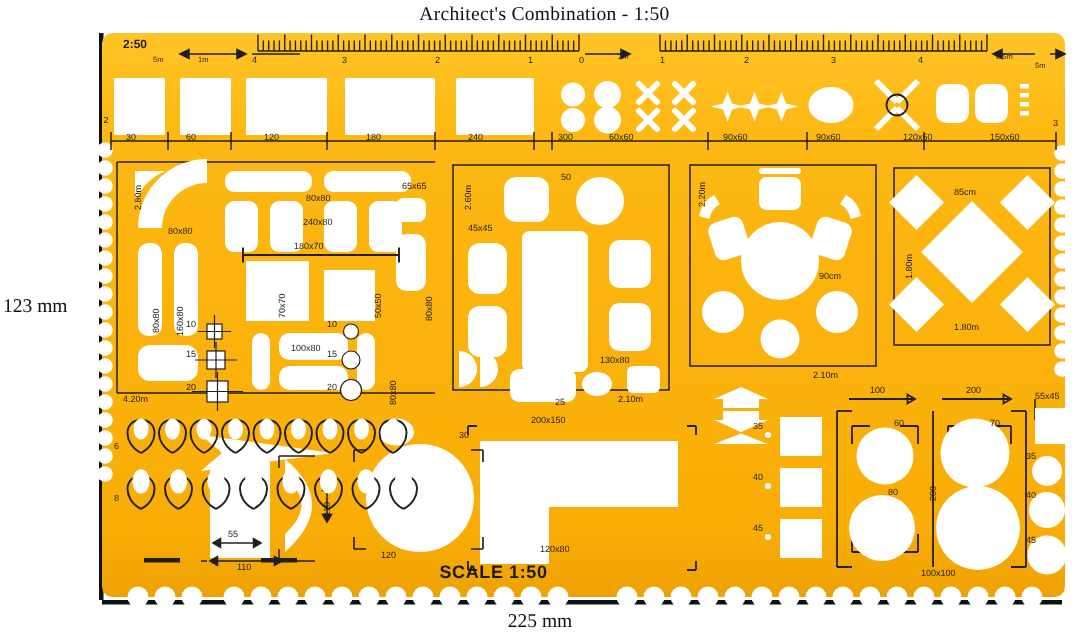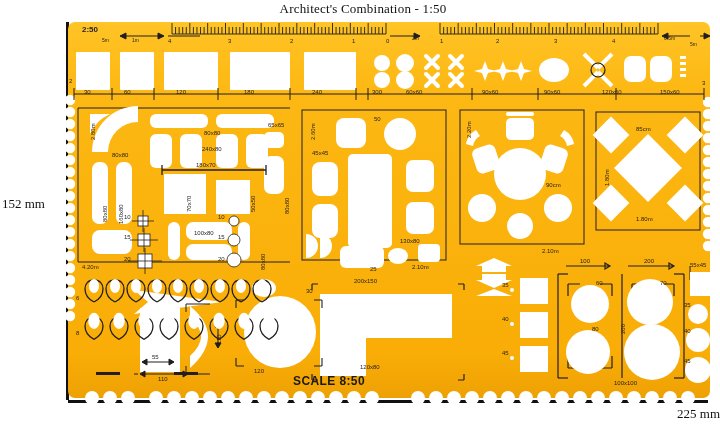--- a/index.html
+++ b/index.html
@@ -7,21 +7,21 @@
        font-family:"Liberation Sans",sans-serif;}
 
   
   #title{position:absolute;left:3px;top:1px;width:720px;text-align:center;
          font-family:"Liberation Serif",serif;font-size:13px;color:#101010;
          letter-spacing:.2px;}
 
   
   #dim-height{position:absolute;left:2px;top:196px;font-family:"Liberation Serif",serif;
               font-size:13px;color:#111;}
-  #dim-width{position:absolute;left:0;top:406px;width:720px;text-align:right;
+  #dim-width{position:absolute;left:0;top:406px;width:720px;text-align:center;
              font-family:"Liberation Serif",serif;font-size:13px;color:#111;}
   #rule-bottom{position:absolute;left:68px;top:400px;width:640px;height:3px;background:#111;}
   #rule-left{position:absolute;left:66px;top:22px;width:3px;height:378px;background:#111;}
 
   
   #stencil{position:absolute;left:68px;top:22px;width:642px;height:376px;}
   .plate{position:absolute;inset:0;background:#fdb813;
          border-radius:7px 7px 7px 7px;}
   .plate.shade{background:linear-gradient(180deg,#ffc426 0%,#fdb813 18%,#f9ad06 88%,#eea104 100%);}
 
@@ -42,21 +42,21 @@
   #brand .bsub{font-family:"Liberation Sans",sans-serif;font-size:11px;color:#1a1a1a;
                margin-top:4px;display:block;}
   #scaleTxt{position:absolute;left:225px;top:352px;font-size:12px;font-weight:bold;
             color:#1a1a1a;letter-spacing:.4px;}
 </style>
 </head>
 <body>
 
 <div id="title">Architect's Combination - 1:50</div>
 
-<div id="dim-height">152 mm</div>
+<div id="dim-height">123 mm</div>
 <div id="dim-width">225 mm</div>
 <div id="rule-bottom"></div>
 <div id="rule-left"></div>
 
 <div id="stencil">
   <div class="plate shade"></div>
 
   <svg class="layer" viewBox="0 0 642 376">
     <defs>
       <g id="scallop">
@@ -688,14 +688,14 @@
   <div class="lbl s6" style="left:434px;top:328px;">45</div>
 
   <div class="lbl s6" style="left:84px;top:332px;">55</div>
   <div class="lbl s6" style="left:90px;top:354px;">110</div>
   <div class="lbl s6 rot" style="left:148px;top:322px;">110</div>
   <div class="lbl s6" style="left:186px;top:346px;">120</div>
   <div class="lbl s6" style="left:238px;top:266px;">30</div>
   <div class="lbl s6" style="left:292px;top:342px;">120x80</div>
 
 
-  <div id="scaleTxt">SCALE 8:50</div>
+  <div id="scaleTxt">SCALE 1:50</div>
 </div>
 
 </body></html>

